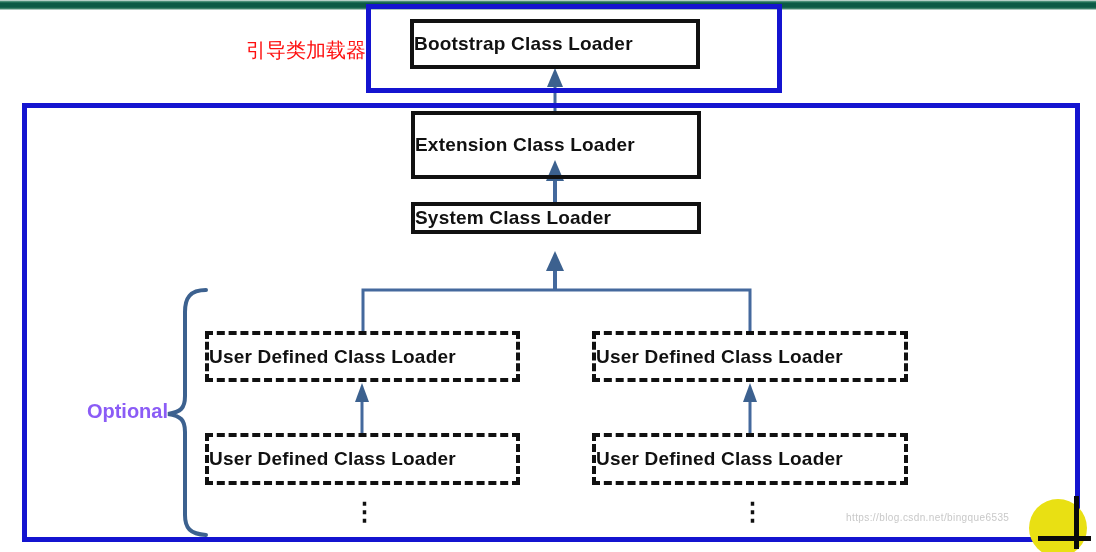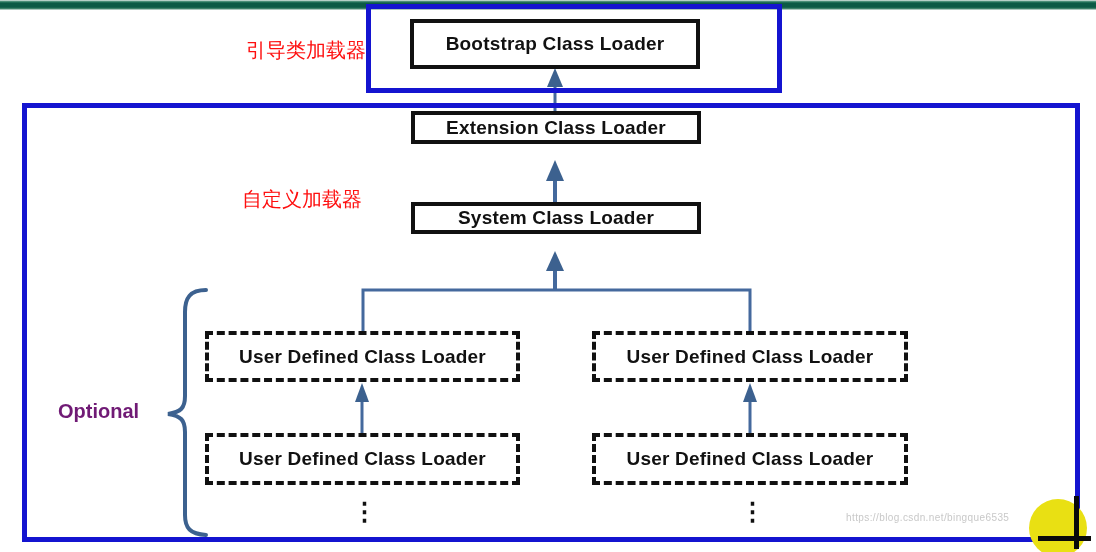--- a/index.html
+++ b/index.html
@@ -13,42 +13,42 @@
     background:linear-gradient(180deg,#e9efec 0%,#2a7a60 18%,#0c5a45 35%,#0c5a45 72%,#3d8169 85%,#e2e9e6 100%);
   }
   .frame{
     position:absolute;border:5px solid #1414d0;background:transparent;z-index:3;
     box-sizing:border-box;
   }
   .frame-top{left:366px;top:4px;width:416px;height:89px;}
   .frame-main{left:22px;top:103px;width:1058px;height:439px;}
   .node{
     position:absolute;box-sizing:border-box;z-index:4;
-    display:flex;align-items:center;justify-content:center;
+    display:flex;align-items:center;justify-content:flex-start;
     font-weight:bold;font-size:19px;color:#111111;letter-spacing:.2px;
     background:transparent;white-space:nowrap;
   }
   .solid{border:4px solid #111111;}
   .dashed{border:4px dashed #111111;}
   .n-bootstrap{left:410px;top:19px;width:290px;height:50px;}
-  .n-extension{left:411px;top:111px;width:290px;height:33px;}
+  .n-extension{left:411px;top:111px;width:290px;height:68px;}
   .n-system{left:411px;top:202px;width:290px;height:32px;}
   .n-user-l1{left:205px;top:331px;width:315px;height:51px;}
   .n-user-r1{left:592px;top:331px;width:316px;height:51px;}
   .n-user-l2{left:205px;top:433px;width:315px;height:52px;}
   .n-user-r2{left:592px;top:433px;width:316px;height:52px;}
   .annotation{
     position:absolute;z-index:4;color:#fe0f0f;font-size:20px;
     width:140px;text-align:right;white-space:nowrap;
   }
   .ann-bootstrap{left:226px;top:37px;}
   .ann-custom{left:222px;top:186px;}
   .optional{
     position:absolute;left:58px;top:400px;width:110px;z-index:4;
-    font-weight:bold;font-size:20px;color:#701a75;text-align:left;
+    font-weight:bold;font-size:20px;color:#8b5cf6;text-align:right;
   }
   .ellipsis{
     position:absolute;z-index:4;font-weight:bold;font-size:25px;color:#111111;
     width:20px;text-align:center;line-height:28px;
   }
   .ell-left{left:352px;top:497px;}
   .ell-right{left:740px;top:497px;}
   .overlay{position:absolute;left:0;top:0;z-index:2;pointer-events:none;}
   .watermark{
     position:absolute;left:846px;top:512px;z-index:6;
@@ -119,21 +119,20 @@
     <span>User Defined Class Loader</span>
   </div>
   <div class="node dashed n-user-l2">
     <span>User Defined Class Loader</span>
   </div>
   <div class="node dashed n-user-r2">
     <span>User Defined Class Loader</span>
   </div>
 
   <div class="annotation ann-bootstrap">引导类加载器</div>
-  <div class="annotation ann-custom">自定义加载器</div>
 
   <div class="optional">Optional</div>
 
   <div class="ellipsis ell-left">⋮</div>
   <div class="ellipsis ell-right">⋮</div>
 
   <div class="watermark">https://blog.csdn.net/bingque6535</div>
 
   <div class="cursor-highlight"></div>
   <div class="cursor-v"></div>

